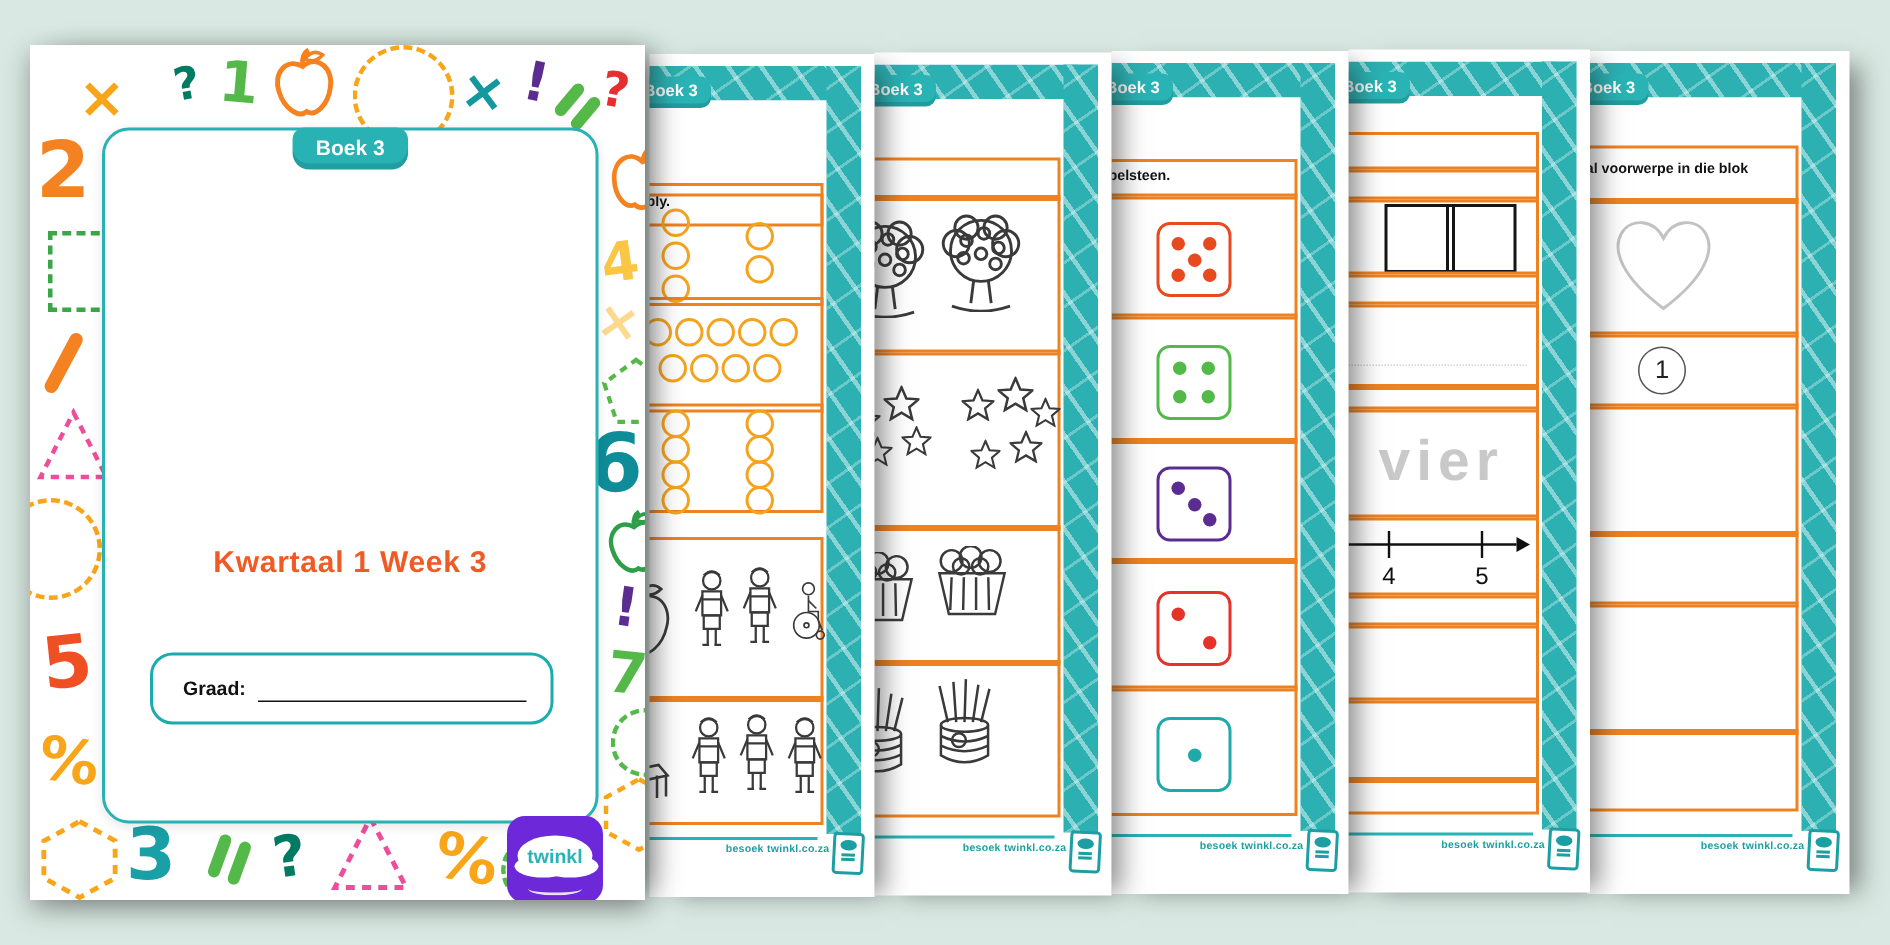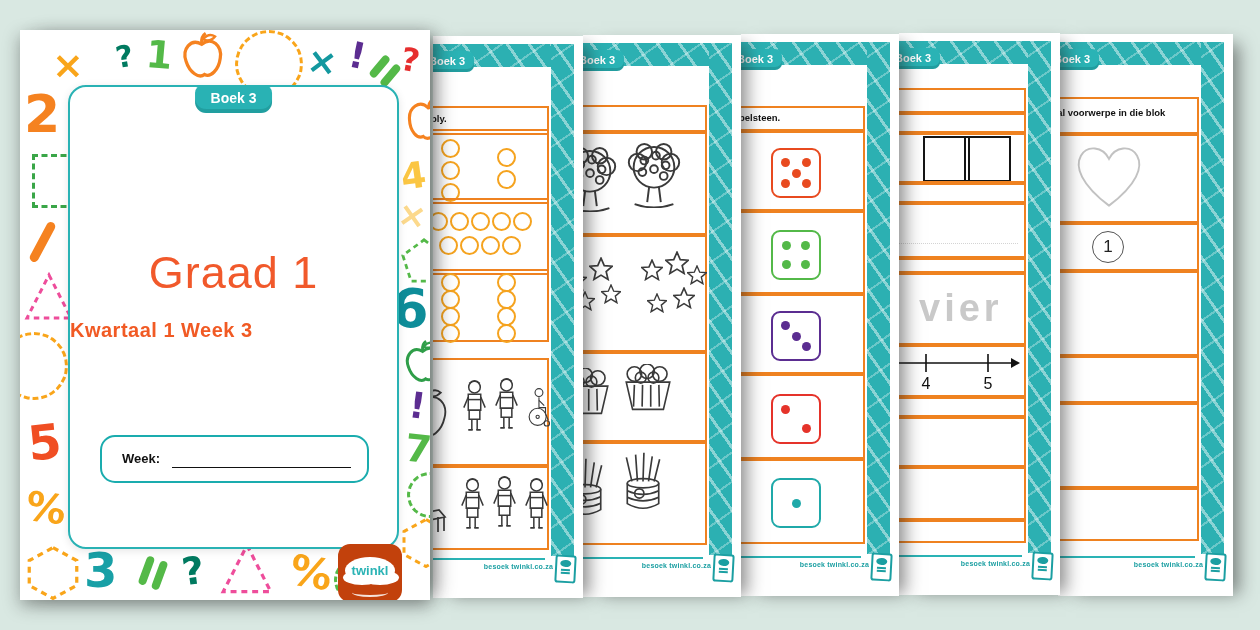--- a/index.html
+++ b/index.html
@@ -18,27 +18,27 @@
   .dec.sq{border:3px dashed;display:block;}
   .cover-card{position:absolute;left:48px;top:55px;width:327px;height:460px;background:#fff;
               border:2.5px solid #29b2b4;border-radius:18px;z-index:2;
               box-shadow:0 2px 8px rgba(0,0,0,.10);}
   .cover-badge{position:absolute;left:50%;transform:translateX(-50%);top:-2px;
                background:#29b2b4;color:#fff;font-size:14px;font-weight:bold;
                padding:5px 16px 7px;border-radius:8px 8px 11px 11px;
                box-shadow:inset 0 -4px rgba(0,70,70,.18);}
   .cover-title{position:absolute;width:100%;text-align:center;color:#f1592b;
                font-size:45px;letter-spacing:1px;}
-  .cover-sub{position:absolute;width:100%;color:#f15a24;
-             font-size:20px;font-weight:bold;letter-spacing:.5px;}
+  .cover-sub{position:absolute;width:100%;text-align:center;color:#f15a24;
+             font-size:20px;font-weight:bold;letter-spacing:.5px;margin-top:45px;}
   .name-box{position:absolute;left:30px;top:348px;width:265px;height:44px;
             border:2.5px solid #1aacae;border-radius:15px;}
   .name-label{position:absolute;left:20px;top:14px;font-size:13px;color:#111;font-weight:600;}
   .name-line{position:absolute;left:70px;right:16px;top:30px;border-top:1.6px solid #111;}
-  .twinkl-logo{position:absolute;left:318px;top:514px;width:64px;height:58px;background:#c2410c;
+  .twinkl-logo{position:absolute;left:318px;top:514px;width:64px;height:58px;background:#6d28d9;
                border-radius:12px;z-index:3;}
   .twinkl-cloud{position:absolute;left:7px;top:13px;width:50px;height:27px;background:#fff;
                 border-radius:50%;box-shadow:-8px 7px 0 -6px #fff,10px 7px 0 -6px #fff;}
   .twinkl-word{position:absolute;width:100%;text-align:center;top:6px;color:#2ab3b5;
                font-size:13px;font-weight:bold;}
   .twinkl-swash{position:absolute;left:14px;top:44px;width:36px;height:7px;
                 border-bottom:2.5px solid rgba(255,255,255,.85);border-radius:50%;}
   
   .page{position:absolute;background:#fff;height:562px;overflow:hidden;
         box-shadow:12px 4px 16px -6px rgba(30,30,30,.5);}
@@ -133,41 +133,40 @@
         </svg></span>
       <span class="dec g" style="color: rgb(92, 45, 145); font-size: 36px; left: 389px; top: 358px; transform: rotate(8deg);">!</span>
       <span class="dec g" style="color: rgb(84, 185, 72); font-size: 38px; left: 385px; top: 400px; transform: rotate(6deg);">7</span>
       <span class="dec ci" style="border-color: rgb(84, 185, 72); height: 40px; width: 40px; left: 387px; top: 442px;"></span>
       <span class="dec" style="left: 381px; top: 488px;"><svg width="50" height="50" viewBox="0 0 100 100">
           <polygon points="50,3 94,27 94,73 50,97 6,73 6,27" fill="none" stroke="#f9a51a" stroke-width="6" stroke-dasharray="11 9"></polygon>
         </svg></span>
     </div>
   <div class="cover-card">
     <div class="cover-badge">Boek 3</div>
-    <div class="cover-title" style="top:160px">Graad 1</div>
     <div class="cover-sub" style="top:232px">Kwartaal 1 Week 3</div>
     <div class="name-box">
-      <span class="name-label">Week:</span>
+      <span class="name-label">Graad:</span>
       <span class="name-line"></span>
     </div>
   </div>
   <div class="twinkl-logo">
     <div class="twinkl-cloud">
       <div class="twinkl-word">twinkl</div>
     </div>
     <div class="twinkl-swash"></div>
   </div>
 </div>
 
 <div class="page" id="wp0" style="left:433px;top:36px;width:150px;z-index:15">
   <div class="frame-top tealpat"></div>
   <div class="frame-side tealpat"></div>
   <div class="page-badge">Boek 3</div>
   <div class="page-content">
-      <div class="wrow" style="left: -8px; top: 70px; width: 120px; height: 25px;">
+      <div class="wrow" style="left: -8px; top: 86px; width: 120px; height: 25px;">
         <div class="instr" style="left: 4px; top: 5px;">bly.</div>
       </div>
       <div class="wrow" style="left: -8px; top: 93px; width: 120px; height: 71px;">
         <div class="dotc" style="left: 14px; top: 8px;"></div>
         <div class="dotc" style="left: 14px; top: 30px;"></div>
         <div class="dotc" style="left: 14px; top: 52px;"></div>
         <div class="dotc" style="left: 70px; top: 17px;"></div>
         <div class="dotc" style="left: 70px; top: 39px;"></div>
       </div>
       <div class="wrow" style="left: -8px; top: 162px; width: 120px; height: 73px;">

